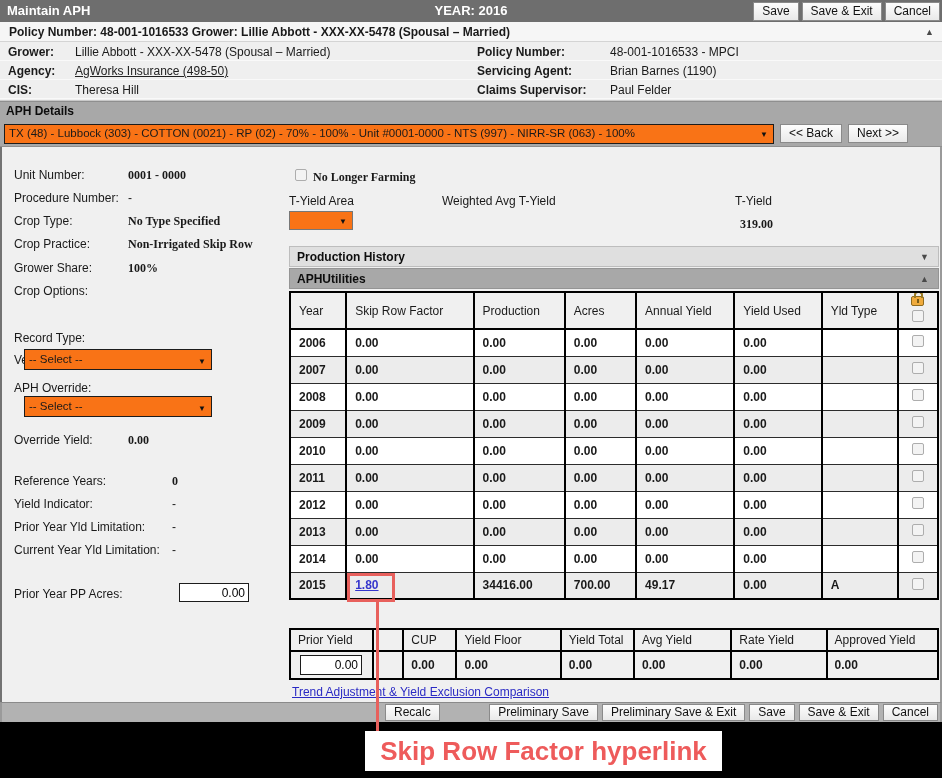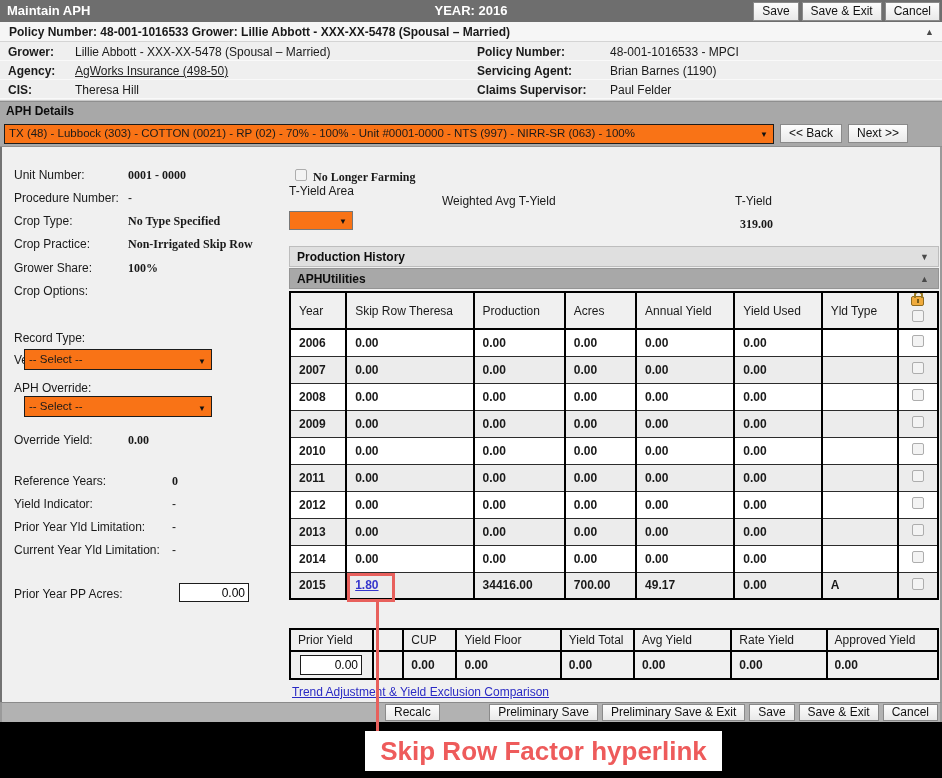--- a/index.html
+++ b/index.html
@@ -202,21 +202,21 @@
         </div>
         <div class="lp-row" style="top:440px;left:0;width:280px;">
           <span class="lp-label">Prior Year PP Acres:</span>
           <input class="txt-input" style="position: absolute; left: 177px; top: -4px; width: 70px; height: 19px;" value="0.00">
         </div>
       </div>
 
     <span class="cbx" style="position:absolute;left:293px;top:22px;"></span>
     <span class="rt-label b" style="left:311px;top:23px;position:absolute;">No Longer Farming</span>
 
-    <span class="rt-label" style="position:absolute;left:287px;top:37px;">T-Yield Area</span>
+    <span class="rt-label" style="position:absolute;left:287px;top:47px;">T-Yield Area</span>
     <span class="rt-label" style="position:absolute;left:440px;top:47px;">Weighted Avg T-Yield</span>
     <span class="rt-label" style="position:absolute;left:733px;top:47px;">T-Yield</span>
 
     <div class="fake-select" style="position:absolute;left:287px;top:64px;width:64px;height:19px;border-color:#777;">
       <span class="arrow">▼</span>
     </div>
     <span class="rt-label b" style="position:absolute;left:738px;top:70px;">319.00</span>
 
     <div class="ph-bar" style="top:99px;">
       <span class="txt">Production History</span>
@@ -234,21 +234,21 @@
           <col style="width:91px">
           <col style="width:71px">
         <col style="width:98px">
           <col style="width:87px">
           <col style="width:76px">
           <col style="width:40px">
       </colgroup>
       <thead id="hist-thead">
           <tr>
             <th>Year</th>
-            <th>Skip Row Theresa</th>
+            <th>Skip Row Factor</th>
             <th>Production</th>
             <th>Acres</th>
             <th>Annual Yield</th>
             <th>Yield Used</th>
             <th>Yld Type</th>
             <th class="lockcol"><div class="lock"></div><span class="cbx"></span></th>
           </tr>
         </thead>
       <tbody id="hist-tbody">
           <tr>

